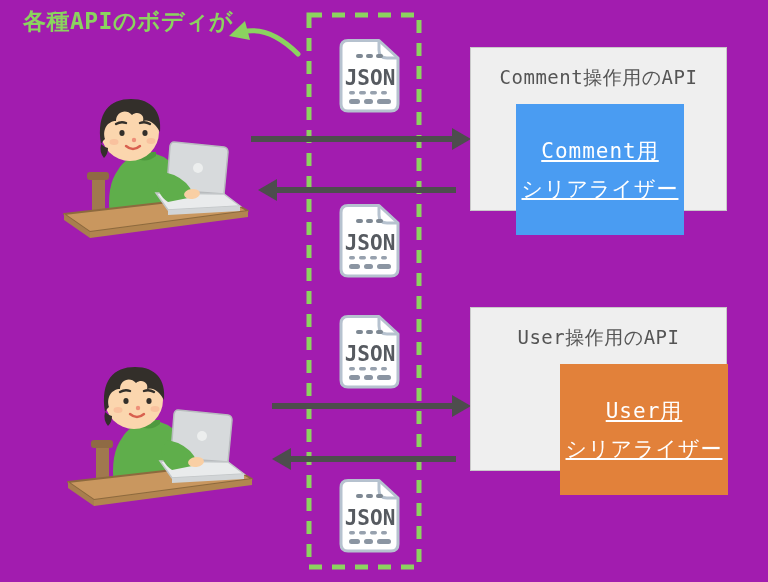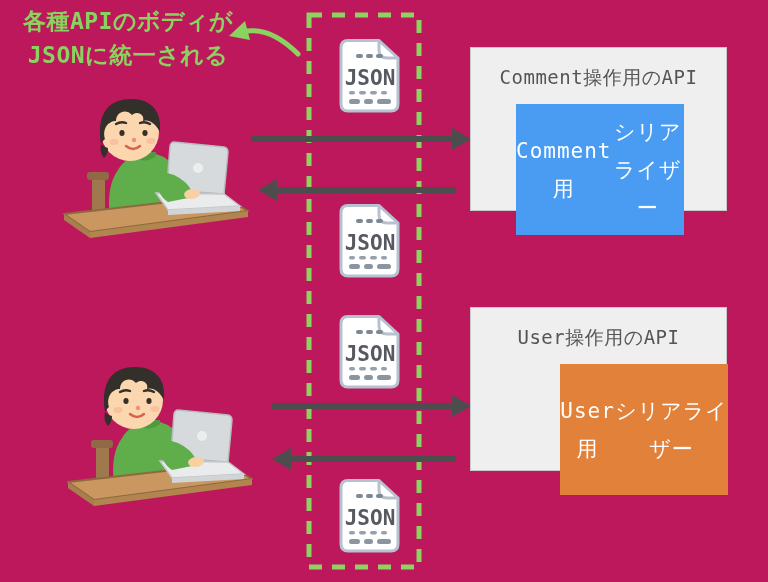--- a/index.html
+++ b/index.html
@@ -1,17 +1,17 @@
 <!DOCTYPE html>
 <html><head>
 <meta charset="utf-8">
 <style>
   html,body{margin:0;padding:0;background:#fff;}
   .canvas{
-    position:relative;width:768px;height:582px;background:#be185d;
+    position:relative;width:768px;height:582px;background:#a21caf;
     font-family:"DejaVu Sans Mono","DejaVu Sans","Liberation Sans",sans-serif;
     overflow:hidden;
   }
   
   .annotation{
     position:absolute;left:22px;top:4px;width:212px;
     font-size:23px;font-weight:bold;line-height:34px;text-align:center;
     letter-spacing:0.5px;
   }
   
@@ -28,22 +28,22 @@
     background:#efefef;border:1px solid #c9c9c9;box-sizing:border-box;
   }
   .panel.p1{top:47px;}
   .panel.p2{top:307px;}
   .panel-title{
     margin-top:17px;text-align:center;font-size:19px;color:#555555;
     letter-spacing:0.5px;font-weight:500;
   }
   .serializer{
     position:absolute;left:45px;top:56px;width:168px;height:131px;
-    display:flex;flex-direction:row;align-items:center;justify-content:center;
-    color:#ffffff;font-size:21px;line-height:38px;letter-spacing:1px;text-align:center;
+    display:flex;flex-direction:column;align-items:center;justify-content:center;
+    color:#ffffff;font-size:21px;line-height:38px;letter-spacing:1px;text-align:center;text-decoration:underline;
   }
   
   .person{position:absolute;width:200px;height:150px;}
   .person.u1{left:52px;top:90px;}
   .person.u2{left:56px;top:358px;}
   .hidden-defs{position:absolute;width:0;height:0;overflow:hidden;}
 </style>
 </head>
 <body>
 
@@ -82,21 +82,20 @@
         <polygon points="116,120 188,116 188,121 116,125" fill="#d2d5d7"></polygon>
 
         <path d="M 112 82 Q 130 86 138 98 Q 142 104 136 108 L 116 112 Q 104 104 106 90 Z" fill="#5fae4b"></path>
         <ellipse cx="140" cy="104" rx="8" ry="5" fill="#f9cfa4" transform="rotate(-8 140 104)"></ellipse>
       </symbol>
     </defs>
   </svg>
 
   <div class="annotation" style="color: rgb(139, 211, 95);">
     <div>各種APIのボディが</div>
-    <div>JSONに統一される</div>
   </div>
 
   <svg class="overlay" viewBox="0 0 768 582">
 
     <rect x="309" y="15" width="110" height="552" fill="none" stroke-width="5" stroke-dasharray="13 10" stroke="#8cd35f"></rect>
 
     <path d="M 298 54 Q 272 28 247 31" fill="none" stroke-width="5" stroke-linecap="round" stroke="#8bd35f"></path>
     <polygon points="229,36 245,21 250,40" fill="#8bd35f"></polygon>
 
     <line x1="251" y1="139" x2="453" y2="139" stroke-width="6" stroke="#4d4d4d"></line>

